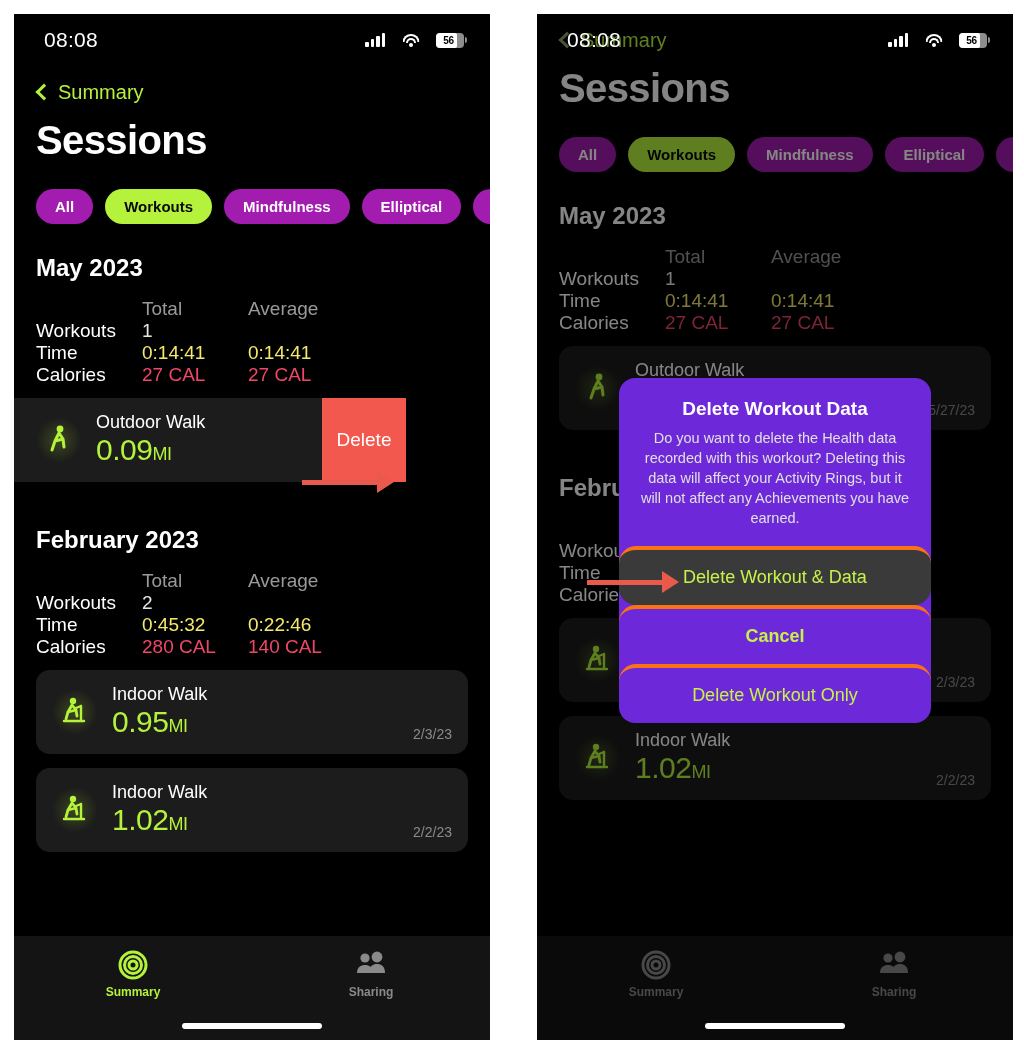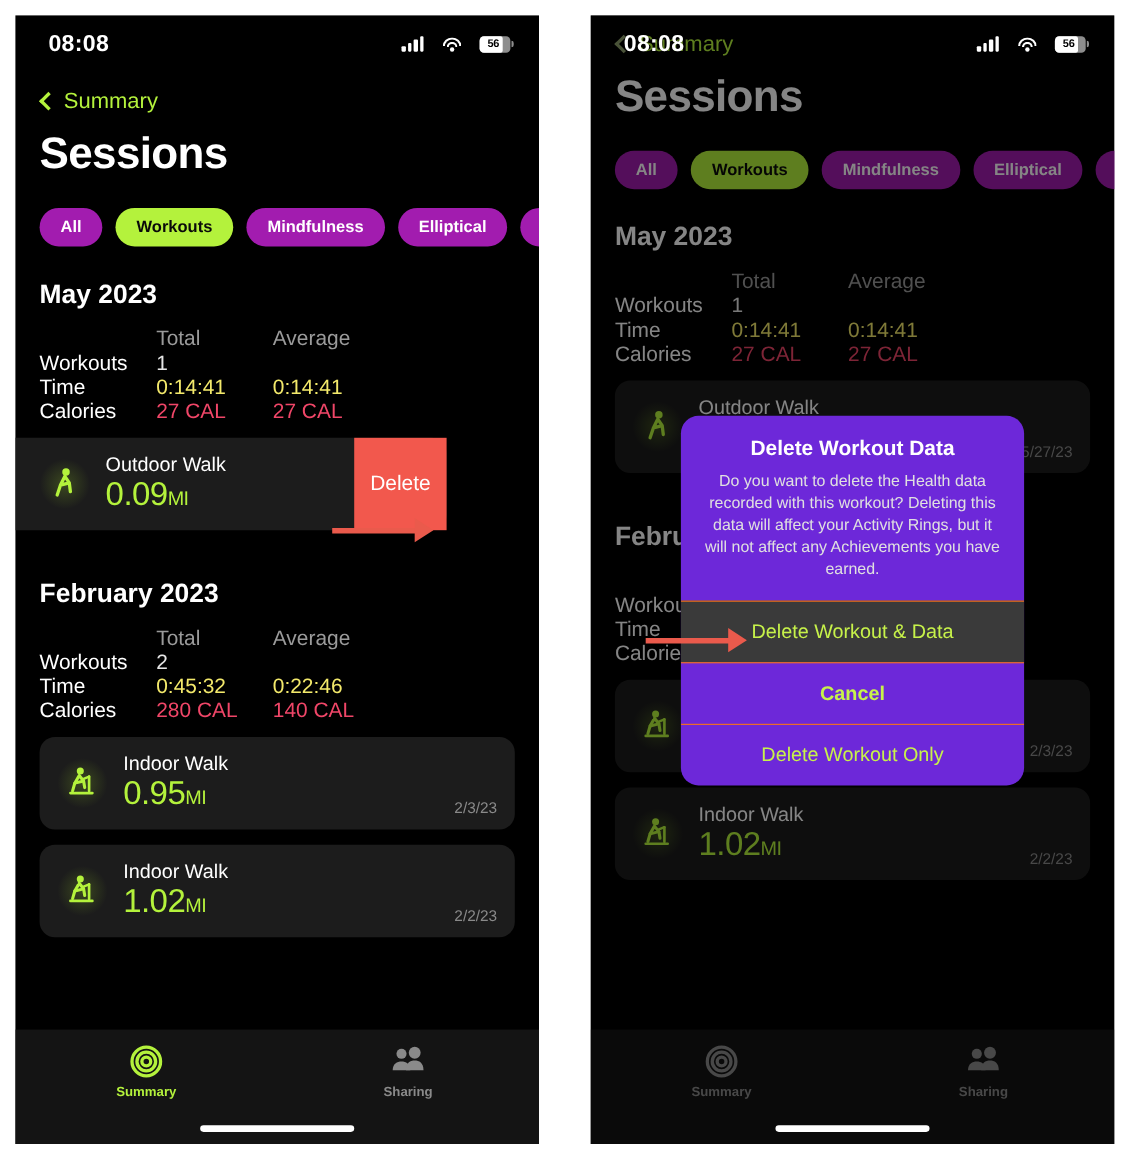--- a/index.html
+++ b/index.html
@@ -26,21 +26,21 @@
     position:absolute; inset:0; background:rgba(0,0,0,0.48);
     z-index:40; pointer-events:none;
   }
 
   
   .statusbar {
     position:relative; height:52px;
     display:flex; align-items:center; justify-content:space-between;
     padding:0 26px 0 30px; z-index:60;
   }
-  .clock { color:#fff; font-size:21px; font-weight:700; letter-spacing:.3px; }
+  .clock { color:#fff; font-size:21px; font-weight:400; letter-spacing:.3px; }
   .status-right { display:flex; align-items:center; gap:17px; }
   .bars { display:flex; align-items:flex-end; gap:2px; height:14px; }
   .bars i { display:block; width:3.5px; background:#fff; border-radius:1px; }
   .bars i:nth-child(1){ height:5px; }
   .bars i:nth-child(2){ height:8px; }
   .bars i:nth-child(3){ height:11px; }
   .bars i:nth-child(4){ height:14px; }
   .wifi { width:17px; height:13px; position:relative; }
   .wifi span {
     position:absolute; left:50%; transform:translateX(-50%);
@@ -167,22 +167,22 @@
     position:absolute; z-index:50; left:82px; top:364px;
     width:312px; border-radius:16px; overflow:hidden;
     background:#6d28d9;
   }
   .alert-head { padding:20px 18px 18px 18px; text-align:center; }
   .alert-title {
     color:#fff; font-size:19px; font-weight:700; margin-bottom:8px;
   }
   .alert-msg { color:#e0e0e0; font-size:14.5px; line-height:1.38; }
   .alert-btn {
-    border-top:1px solid #f97316; text-align:center;
-    padding:17px 8px; color:#c7f24a; font-size:18px;
+    border-top:4px solid #f97316; text-align:center;
+    padding:17px 8px; color:#c7f24a; font-size:18px;border-radius:17px;
   }
   .alert-btn.hl { background:#3a3a3a; }
   .alert-btn.cancel { font-weight:700; }
 
   
   .arrow { position:absolute; z-index:70; height:14px; display:flex; align-items:center; }
   .arrow .shaft { height:5px; background:#ea5a4c; flex:1; }
   .arrow .head {
     width:0; height:0; border-top:11px solid transparent;
     border-bottom:11px solid transparent; border-left:17px solid #ea5a4c;

